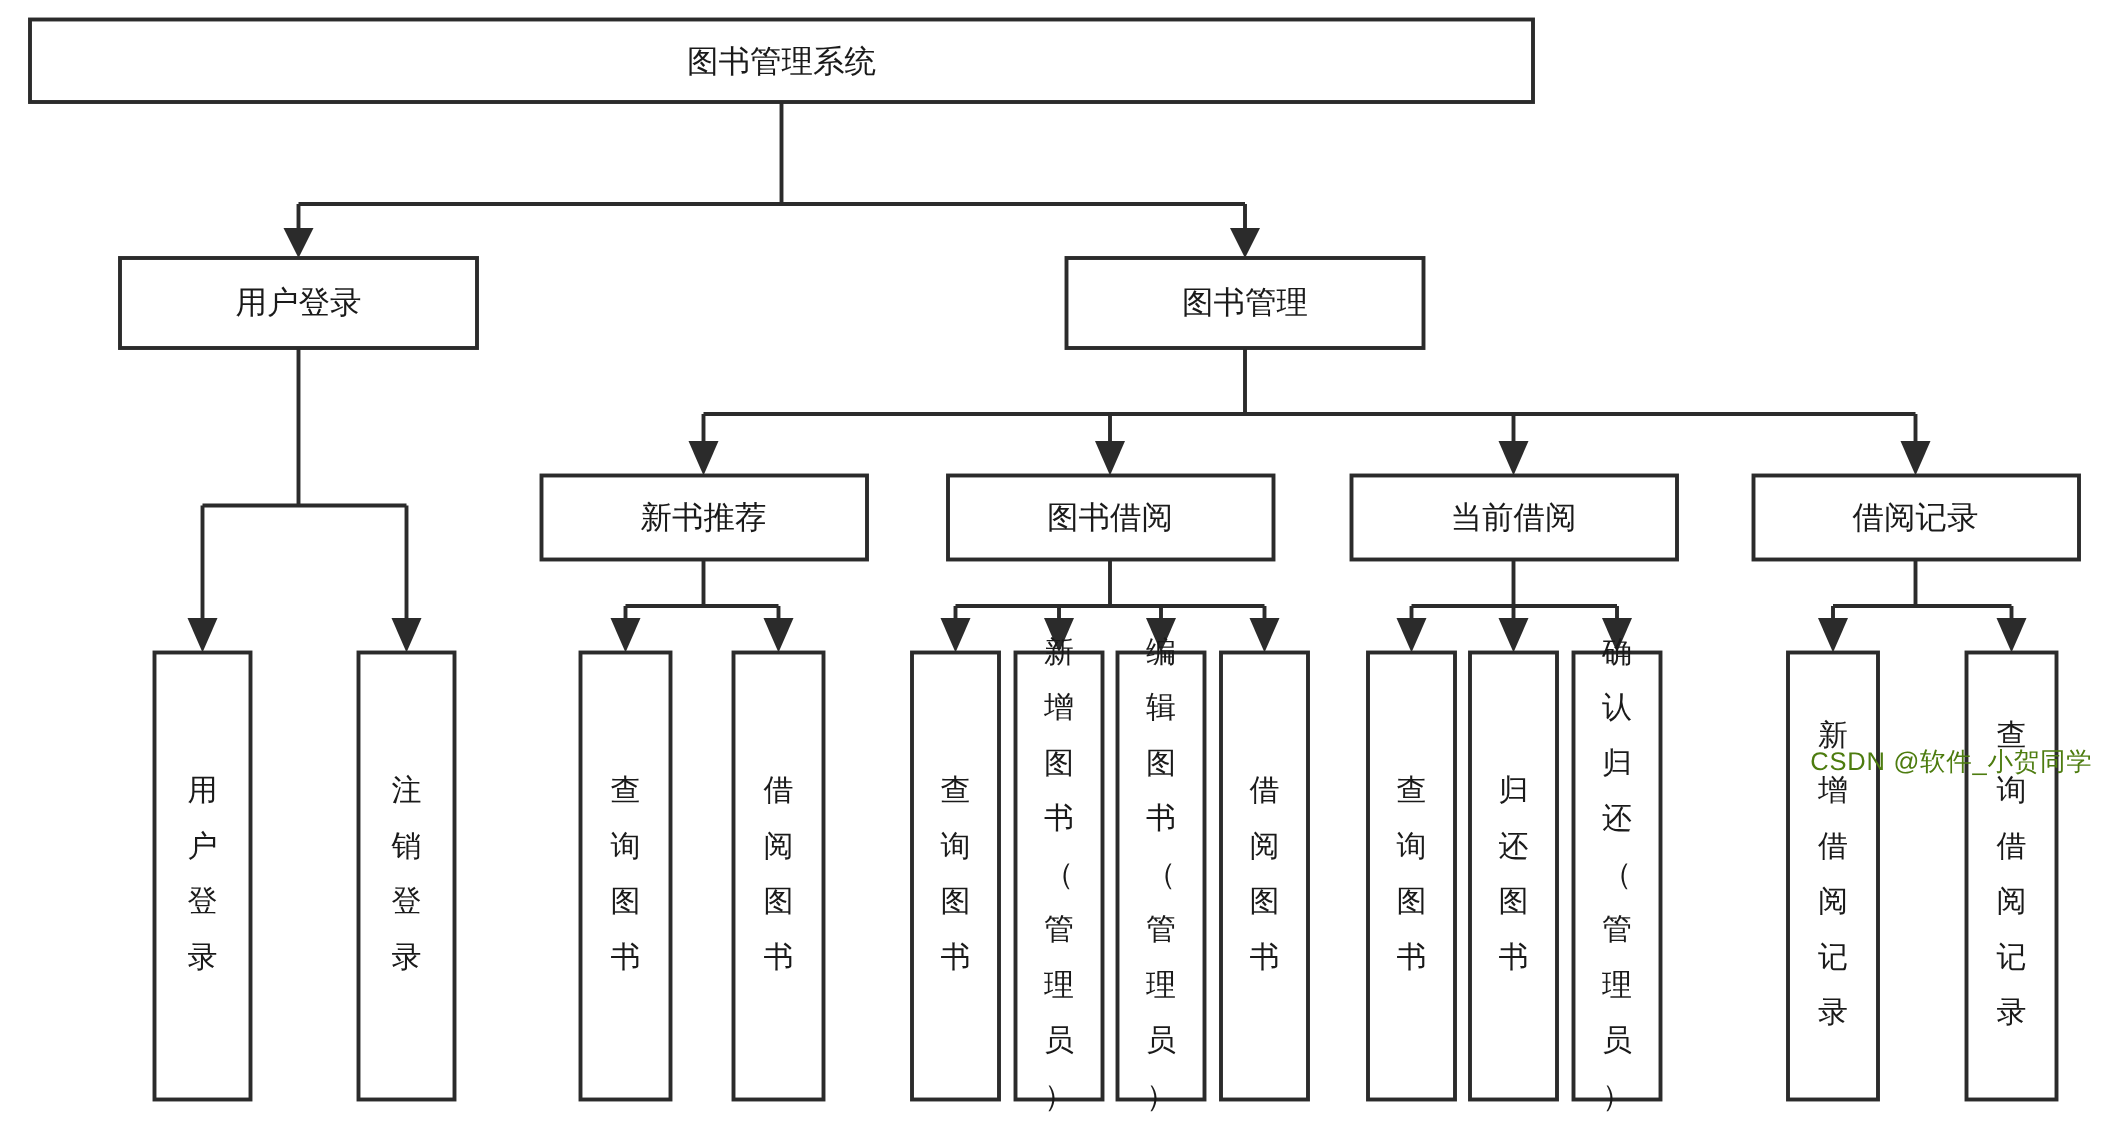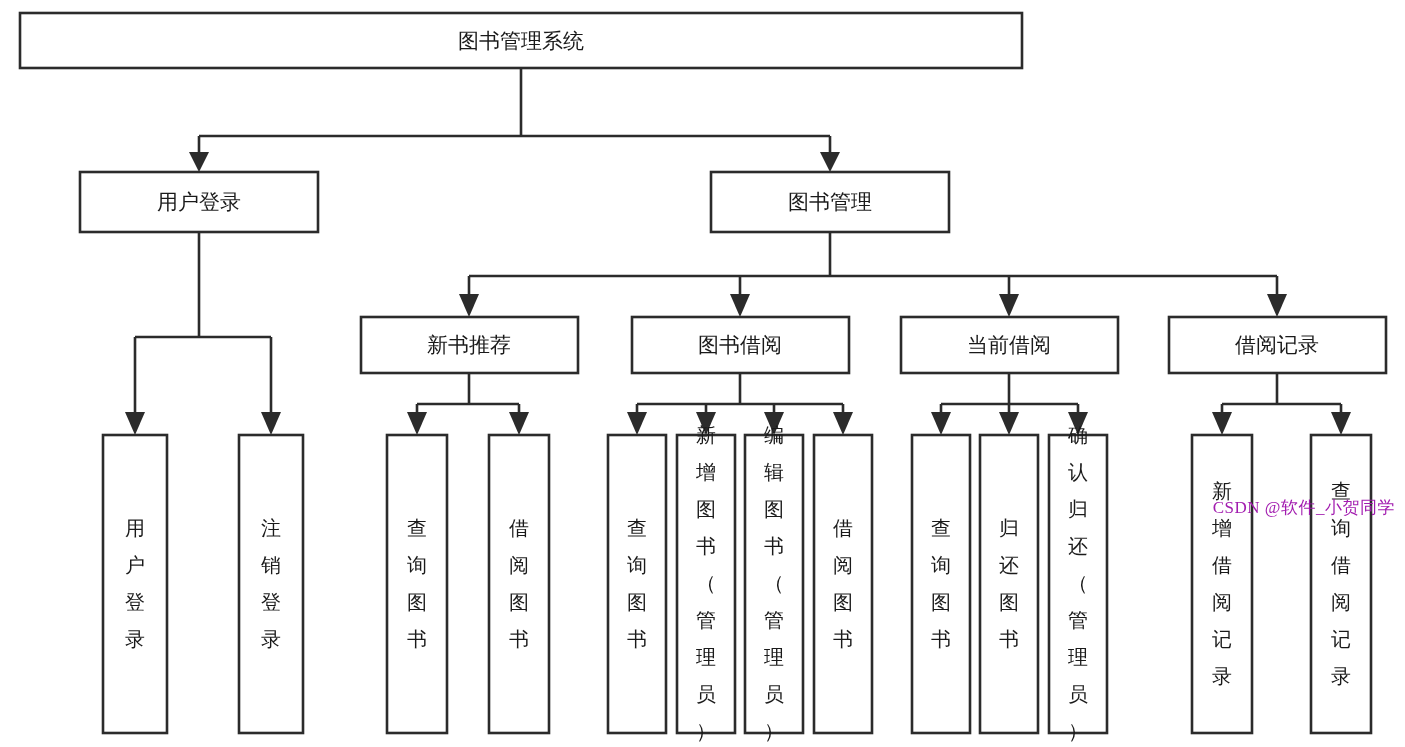--- a/index.html
+++ b/index.html
@@ -52,23 +52,23 @@
   .node-label-vertical {
     fill: #1a1a1a;
     font-family: "DejaVu Sans", "Liberation Sans", sans-serif;
     font-size: 20px;
     text-anchor: middle;
   }
   .watermark {
     position: absolute;
     right: 10px;
     bottom: 6px;
-    font-family: Liberation Serif, serif;
+    font-family: Liberation Sans, sans-serif;
     font-size: 17px;
-    color: #a21caf;
+    color: #4d7c0f;
     letter-spacing: 0.5px;
     white-space: nowrap;
     user-select: none;
   }
 </style>
 </head>
 <body>
 
 <div id="diagram-root">
 

